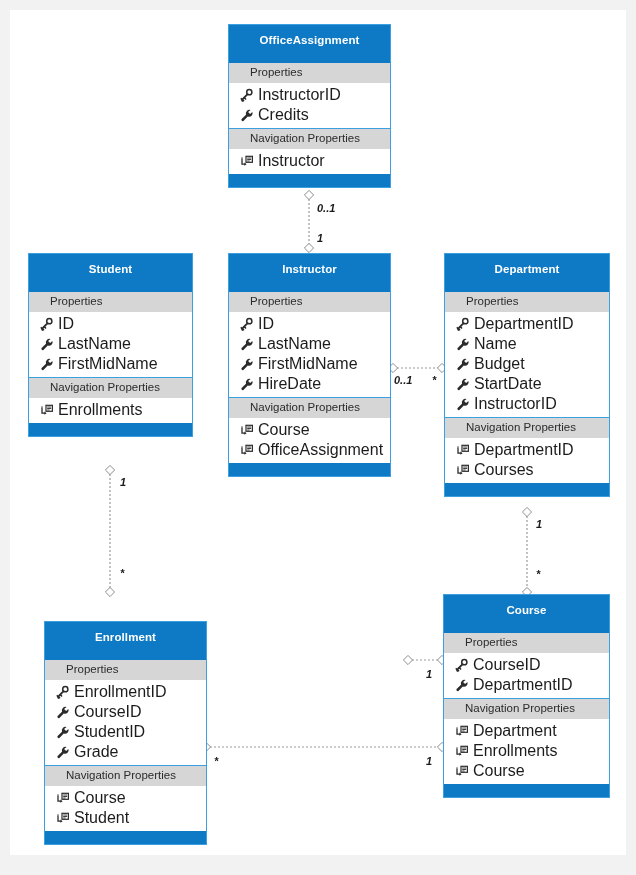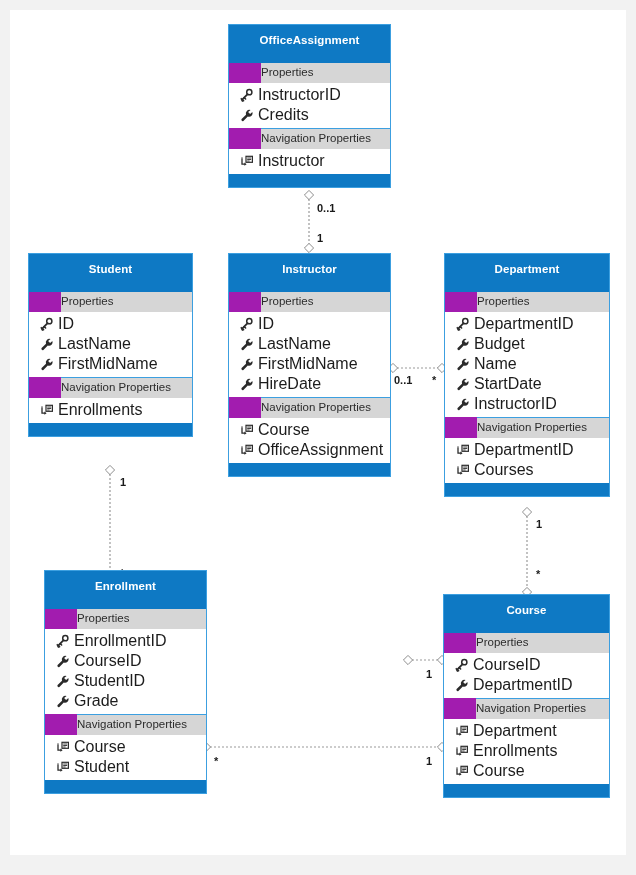--- a/index.html
+++ b/index.html
@@ -35,20 +35,21 @@
     pointer-events: none;
   }
   .mult-label {
     position: absolute;
     font-family: "Liberation Sans", sans-serif;
     font-size: 11px;
     font-weight: bold;
     color: #1a1a1a;
     white-space: nowrap;
     line-height: 11px;
+    font-style: italic;
   }
   .entity {
     position: absolute;
     background: #a21caf;
     border: 1px solid #3c9fe0;
     box-sizing: border-box;
     box-shadow: 0 0 0 0 rgba(0,0,0,0);
   }
   .entity-header {
     background: #0e79c4;
@@ -61,24 +62,23 @@
     letter-spacing: .1px;
   }
   .entity-header-pad {
     background: #0e79c4;
     height: 8px;
   }
   .section-head {
     background: #d6d6d6;
     color: #2b2b2b;
     font-size: 11.5px;
-    padding: 2px 0 3px 0;
+    padding: 2px 0 3px 21px;
     border-top: 1px solid #3c9fe0;
     line-height: 15px;
-    margin-left: 32px;
   }
   .section-head.first { border-top: none; }
   .prop-list {
     background: #ffffff;
     padding: 2px 0 3px 0;
   }
   .prop-row {
     display: flex;
     align-items: center;
     height: 20px;
@@ -334,29 +334,29 @@
               </svg>
             </span>
             <span class="label">DepartmentID</span>
           </div>
           <div class="prop-row">
             <span class="icon">
               <svg width="15" height="15" viewBox="0 0 15 15">
                 <path d="M11.6 2.1 a3.6 3.6 0 0 0 -4.6 4.6 L2.6 11.1 a1.3 1.3 0 0 0 1.8 1.8 L8.8 8.5 a3.6 3.6 0 0 0 4.6 -4.6 L11.1 5.9 L9.1 3.9 Z" fill="#2b2b2b"></path>
               </svg>
             </span>
+            <span class="label">Name</span>
+          </div>
+          <div class="prop-row">
+            <span class="icon">
+              <svg width="15" height="15" viewBox="0 0 15 15">
+                <path d="M11.6 2.1 a3.6 3.6 0 0 0 -4.6 4.6 L2.6 11.1 a1.3 1.3 0 0 0 1.8 1.8 L8.8 8.5 a3.6 3.6 0 0 0 4.6 -4.6 L11.1 5.9 L9.1 3.9 Z" fill="#2b2b2b"></path>
+              </svg>
+            </span>
             <span class="label">Budget</span>
-          </div>
-          <div class="prop-row">
-            <span class="icon">
-              <svg width="15" height="15" viewBox="0 0 15 15">
-                <path d="M11.6 2.1 a3.6 3.6 0 0 0 -4.6 4.6 L2.6 11.1 a1.3 1.3 0 0 0 1.8 1.8 L8.8 8.5 a3.6 3.6 0 0 0 4.6 -4.6 L11.1 5.9 L9.1 3.9 Z" fill="#2b2b2b"></path>
-              </svg>
-            </span>
-            <span class="label">Name</span>
           </div>
           <div class="prop-row">
             <span class="icon">
               <svg width="15" height="15" viewBox="0 0 15 15">
                 <path d="M11.6 2.1 a3.6 3.6 0 0 0 -4.6 4.6 L2.6 11.1 a1.3 1.3 0 0 0 1.8 1.8 L8.8 8.5 a3.6 3.6 0 0 0 4.6 -4.6 L11.1 5.9 L9.1 3.9 Z" fill="#2b2b2b"></path>
               </svg>
             </span>
             <span class="label">StartDate</span>
           </div>
           <div class="prop-row">
@@ -390,21 +390,21 @@
                 <path d="M3.0 4.6 v5.6 h3.4" fill="none" stroke="#2b2b2b" stroke-width="1.3"></path>
                 <path d="M5.4 8.6 L7.6 10.2 L5.4 11.8 Z" fill="#2b2b2b"></path>
                 <path d="M2.2 3.4 L3.0 5.0 L3.8 3.4 Z" fill="#2b2b2b"></path>
               </svg>
             </span>
             <span class="label">Courses</span>
           </div>
         </div>
         <div class="entity-footer"></div>
       </div>
-      <div class="entity" style="left: 44px; top: 570px; width: 163px;">
+      <div class="entity" style="left: 44px; top: 621px; width: 163px;">
         <div class="entity-header">Enrollment</div>
         <div class="entity-header-pad"></div>
         <div class="section-head first">Properties</div>
         <div class="prop-list">
           <div class="prop-row">
             <span class="icon">
               <svg width="15" height="15" viewBox="0 0 15 15">
                 <circle cx="10.3" cy="4.2" r="2.6" fill="none" stroke="#2b2b2b" stroke-width="1.5"></circle>
                 <path d="M8.6 6.1 L3.2 11.6" stroke="#2b2b2b" stroke-width="1.8" stroke-linecap="round"></path>
                 <path d="M5.2 9.6 L6.6 11.0" stroke="#2b2b2b" stroke-width="1.6" stroke-linecap="round"></path>

